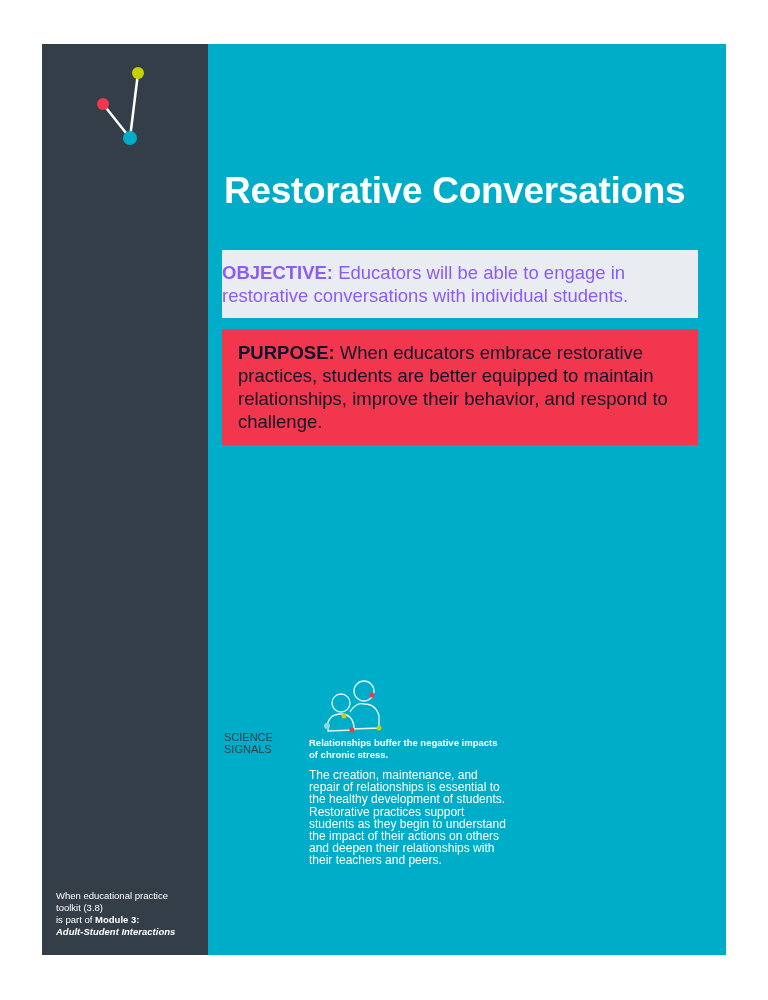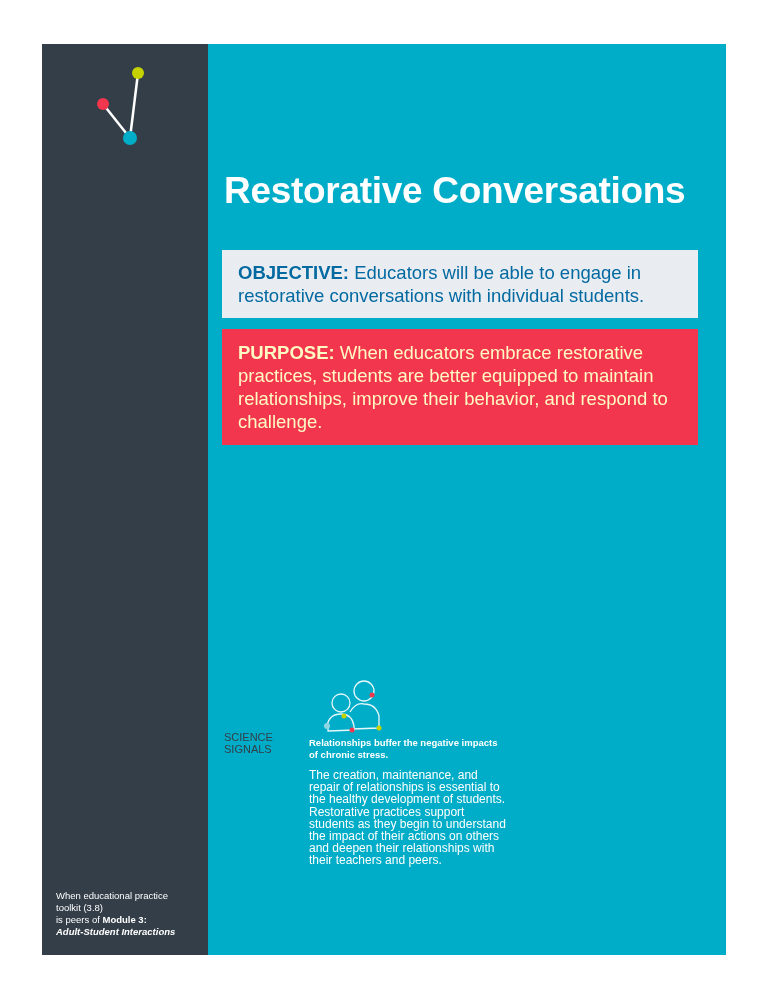--- a/index.html
+++ b/index.html
@@ -6,22 +6,22 @@
     body { width: 768px; height: 1000px; position: relative; overflow: hidden; font-family: "Liberation Sans", sans-serif; }
     .page { position: absolute; left: 42px; top: 44px; width: 684px; height: 911px; }
     .sidebar { position: absolute; left: 0; top: 0; width: 166px; height: 911px; background: #333e48; }
     .main { position: absolute; left: 166px; top: 0; width: 518px; height: 911px; background: #00adc8; }
     .logo-svg { position: absolute; left: 48px; top: 18px; }
     .org-name { position: absolute; left: 14px; top: 112px; color: #ffffff; font-size: 16px; line-height: 19px; letter-spacing: 0.2px; }
     .footer-note { position: absolute; left: 14px; top: 846px; color: #ffffff; font-size: 9.5px; line-height: 12px; }
     .footer-note b { font-weight: bold; text-align: center; }
     .footer-note i { font-style: italic; font-weight: bold; }
     .title { position: absolute; left: 16px; top: 110px; color: #ffffff; font-size: 37px; font-weight: bold; letter-spacing: -0.3px; white-space: nowrap; margin-top: 16px; }
-    .objective { position: absolute; left: 14px; top: 206px; width: 476px; height: 68px; background: #e9edf1; box-sizing: border-box; padding: 11px 16px; color: #0369a1; font-size: 18.5px; line-height: 23px; }
-    .purpose { position: absolute; left: 14px; top: 285px; width: 476px; height: 116px; background: #f2364e; box-sizing: border-box; padding: 12px 16px; color: #fef9c3; font-size: 18.5px; line-height: 23px; }
+    .objective { position: absolute; left: 14px; top: 206px; width: 476px; height: 68px; background: #e9edf1; box-sizing: border-box; padding: 11px 0; color: #8b5cf6; font-size: 18.5px; line-height: 23px; }
+    .purpose { position: absolute; left: 14px; top: 285px; width: 476px; height: 116px; background: #f2364e; box-sizing: border-box; padding: 12px 16px; color: #0f172a; font-size: 18.5px; line-height: 23px; }
     .lbl { font-weight: bold; }
     .science-icon { position: absolute; left: 108px; top: 634px; }
     .signals-label { position: absolute; left: 16px; top: 687px; color: #333e48; font-size: 11px; font-weight: normal; line-height: 12px; }
     .signals-head { position: absolute; left: 101px; top: 693px; width: 190px; color: #ffffff; font-size: 9.5px; font-weight: bold; line-height: 12px; }
     .signals-body { position: absolute; left: 101px; top: 725px; width: 200px; color: #ffffff; font-size: 12px; font-weight: normal; line-height: 12.2px; }
   </style>
 </head>
 <body>
 
 <div class="page">
@@ -29,21 +29,21 @@
     <svg class="logo-svg" width="70" height="90" viewBox="0 0 70 90">
       <line x1="48" y1="11" x2="40" y2="76" stroke="#ffffff" stroke-width="2.5"></line>
       <line x1="13" y1="42" x2="40" y2="76" stroke="#ffffff" stroke-width="2.5"></line>
       <circle cx="48" cy="11" r="6" fill="#c5d200"></circle>
       <circle cx="13" cy="42" r="6" fill="#f2364e"></circle>
       <circle cx="40" cy="76" r="7" fill="#00adc8"></circle>
     </svg>
     <div class="footer-note">
       <div>When educational practice</div>
       <div>toolkit (3.8)</div>
-      <div><span>is peers of </span><b>Module 3:</b></div>
+      <div><span>is part of </span><b>Module 3:</b></div>
       <div><i>Adult-Student Interactions</i></div>
     </div>
   </div>
 
   <div class="main">
     <div class="title">Restorative Conversations</div>
 
     <div class="objective"><span class="lbl">OBJECTIVE:</span><span> Educators will be able to engage in restorative conversations with individual students.</span></div>
 
     <div class="purpose"><span class="lbl">PURPOSE:</span><span> When educators embrace restorative practices, students are better equipped to maintain relationships, improve their behavior, and respond to challenge.</span></div>

